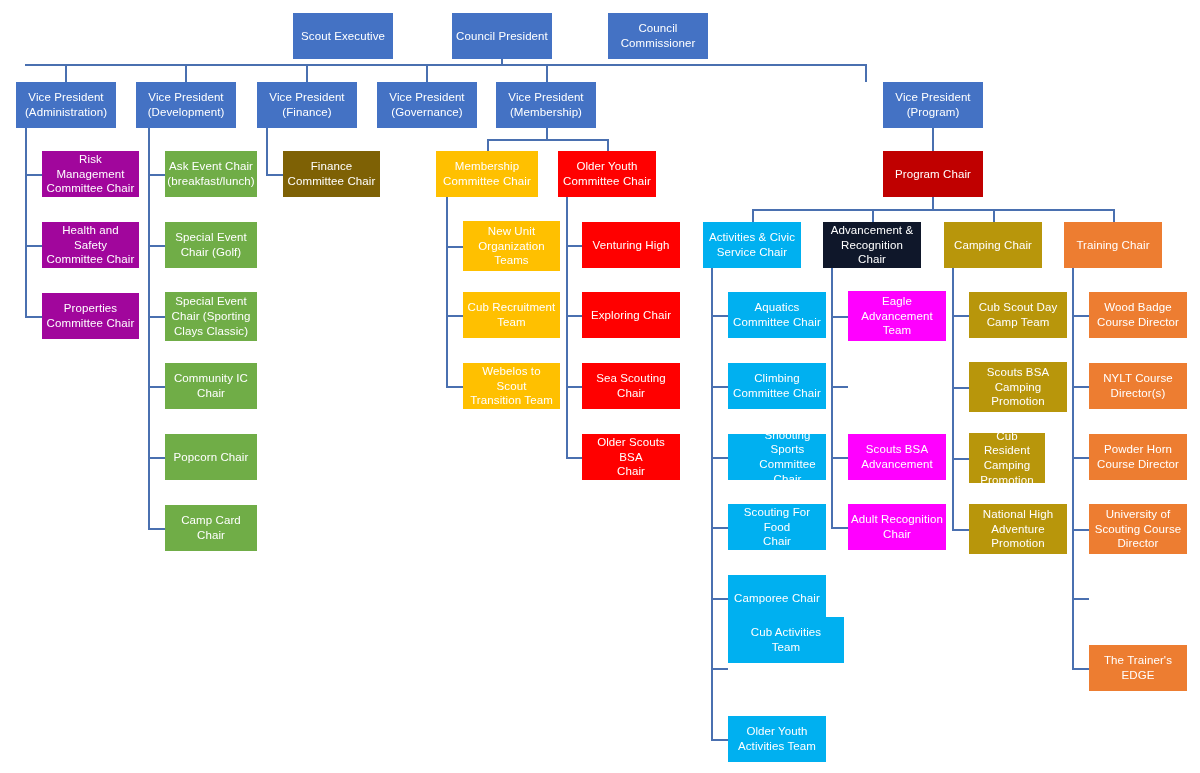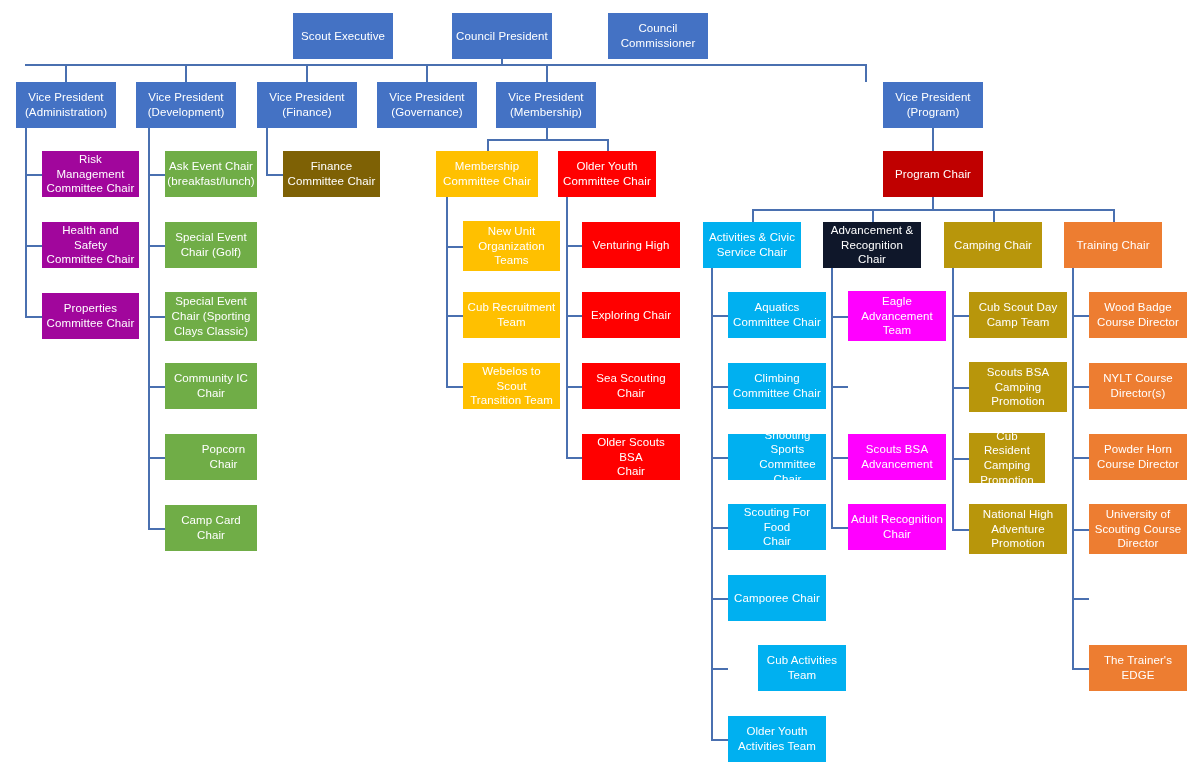--- a/index.html
+++ b/index.html
@@ -134,21 +134,21 @@
 Committee Chair</div>
     <div class="node" style="left: 165px; top: 151px; width: 92px; height: 46px; background: rgb(112, 173, 71);">Ask Event Chair
 (breakfast/lunch)</div>
     <div class="node" style="left: 165px; top: 222px; width: 92px; height: 46px; background: rgb(112, 173, 71);">Special Event
 Chair (Golf)</div>
     <div class="node" style="left: 165px; top: 292px; width: 92px; height: 49px; background: rgb(112, 173, 71);">Special Event
 Chair (Sporting
 Clays Classic)</div>
     <div class="node" style="left: 165px; top: 363px; width: 92px; height: 46px; background: rgb(112, 173, 71);">Community IC
 Chair</div>
-    <div class="node" style="left: 165px; top: 434px; width: 92px; height: 46px; background: rgb(112, 173, 71); padding-left: 28px;">Popcorn Chair</div>
+    <div class="node" style="left: 165px; top: 434px; width: 92px; height: 46px; background: rgb(112, 173, 71);">Popcorn Chair</div>
     <div class="node" style="left: 165px; top: 505px; width: 92px; height: 46px; background: rgb(112, 173, 71);">Camp Card Chair</div>
     <div class="node" style="left: 283px; top: 151px; width: 97px; height: 46px; background: rgb(126, 97, 5);">Finance
 Committee Chair</div>
     <div class="node" style="left: 436px; top: 151px; width: 102px; height: 46px; background: rgb(255, 192, 0);">Membership
 Committee Chair</div>
     <div class="node" style="left: 463px; top: 221px; width: 97px; height: 50px; background: rgb(255, 192, 0);">New Unit
 Organization
 Teams</div>
     <div class="node" style="left: 463px; top: 292px; width: 97px; height: 46px; background: rgb(255, 192, 0);">Cub Recruitment
 Team</div>
@@ -166,21 +166,21 @@
 Service Chair</div>
     <div class="node" style="left: 728px; top: 292px; width: 98px; height: 46px; background: rgb(0, 176, 240);">Aquatics
 Committee Chair</div>
     <div class="node" style="left: 728px; top: 363px; width: 98px; height: 46px; background: rgb(0, 176, 240);">Climbing
 Committee Chair</div>
     <div class="node" style="left: 728px; top: 434px; width: 98px; height: 46px; background: rgb(0, 176, 240); padding-left: 24px;">Shooting Sports
 Committee Chair</div>
     <div class="node" style="left: 728px; top: 504px; width: 98px; height: 46px; background: rgb(0, 176, 240);">Scouting For Food
 Chair</div>
     <div class="node" style="left: 728px; top: 575px; width: 98px; height: 46px; background: rgb(0, 176, 240);">Camporee Chair</div>
-    <div class="node" style="left: 728px; top: 645px; width: 88px; height: 46px; background: rgb(0, 176, 240); margin-left: 30px;">Cub Activities
+    <div class="node" style="left: 728px; top: 617px; width: 116px; height: 46px; background: rgb(0, 176, 240);">Cub Activities
 Team</div>
     <div class="node" style="left: 728px; top: 716px; width: 98px; height: 46px; background: rgb(0, 176, 240);">Older Youth
 Activities Team</div>
     <div class="node" style="left: 823px; top: 222px; width: 98px; height: 46px; background: #0f172a;">Advancement &amp;
 Recognition Chair</div>
     <div class="node" style="left: 848px; top: 291px; width: 98px; height: 50px; background: rgb(255, 0, 255);">Eagle
 Advancement
 Team</div>
     <div class="node" style="left: 848px; top: 434px; width: 98px; height: 46px; background: rgb(255, 0, 255);">Scouts BSA
 Advancement</div>

